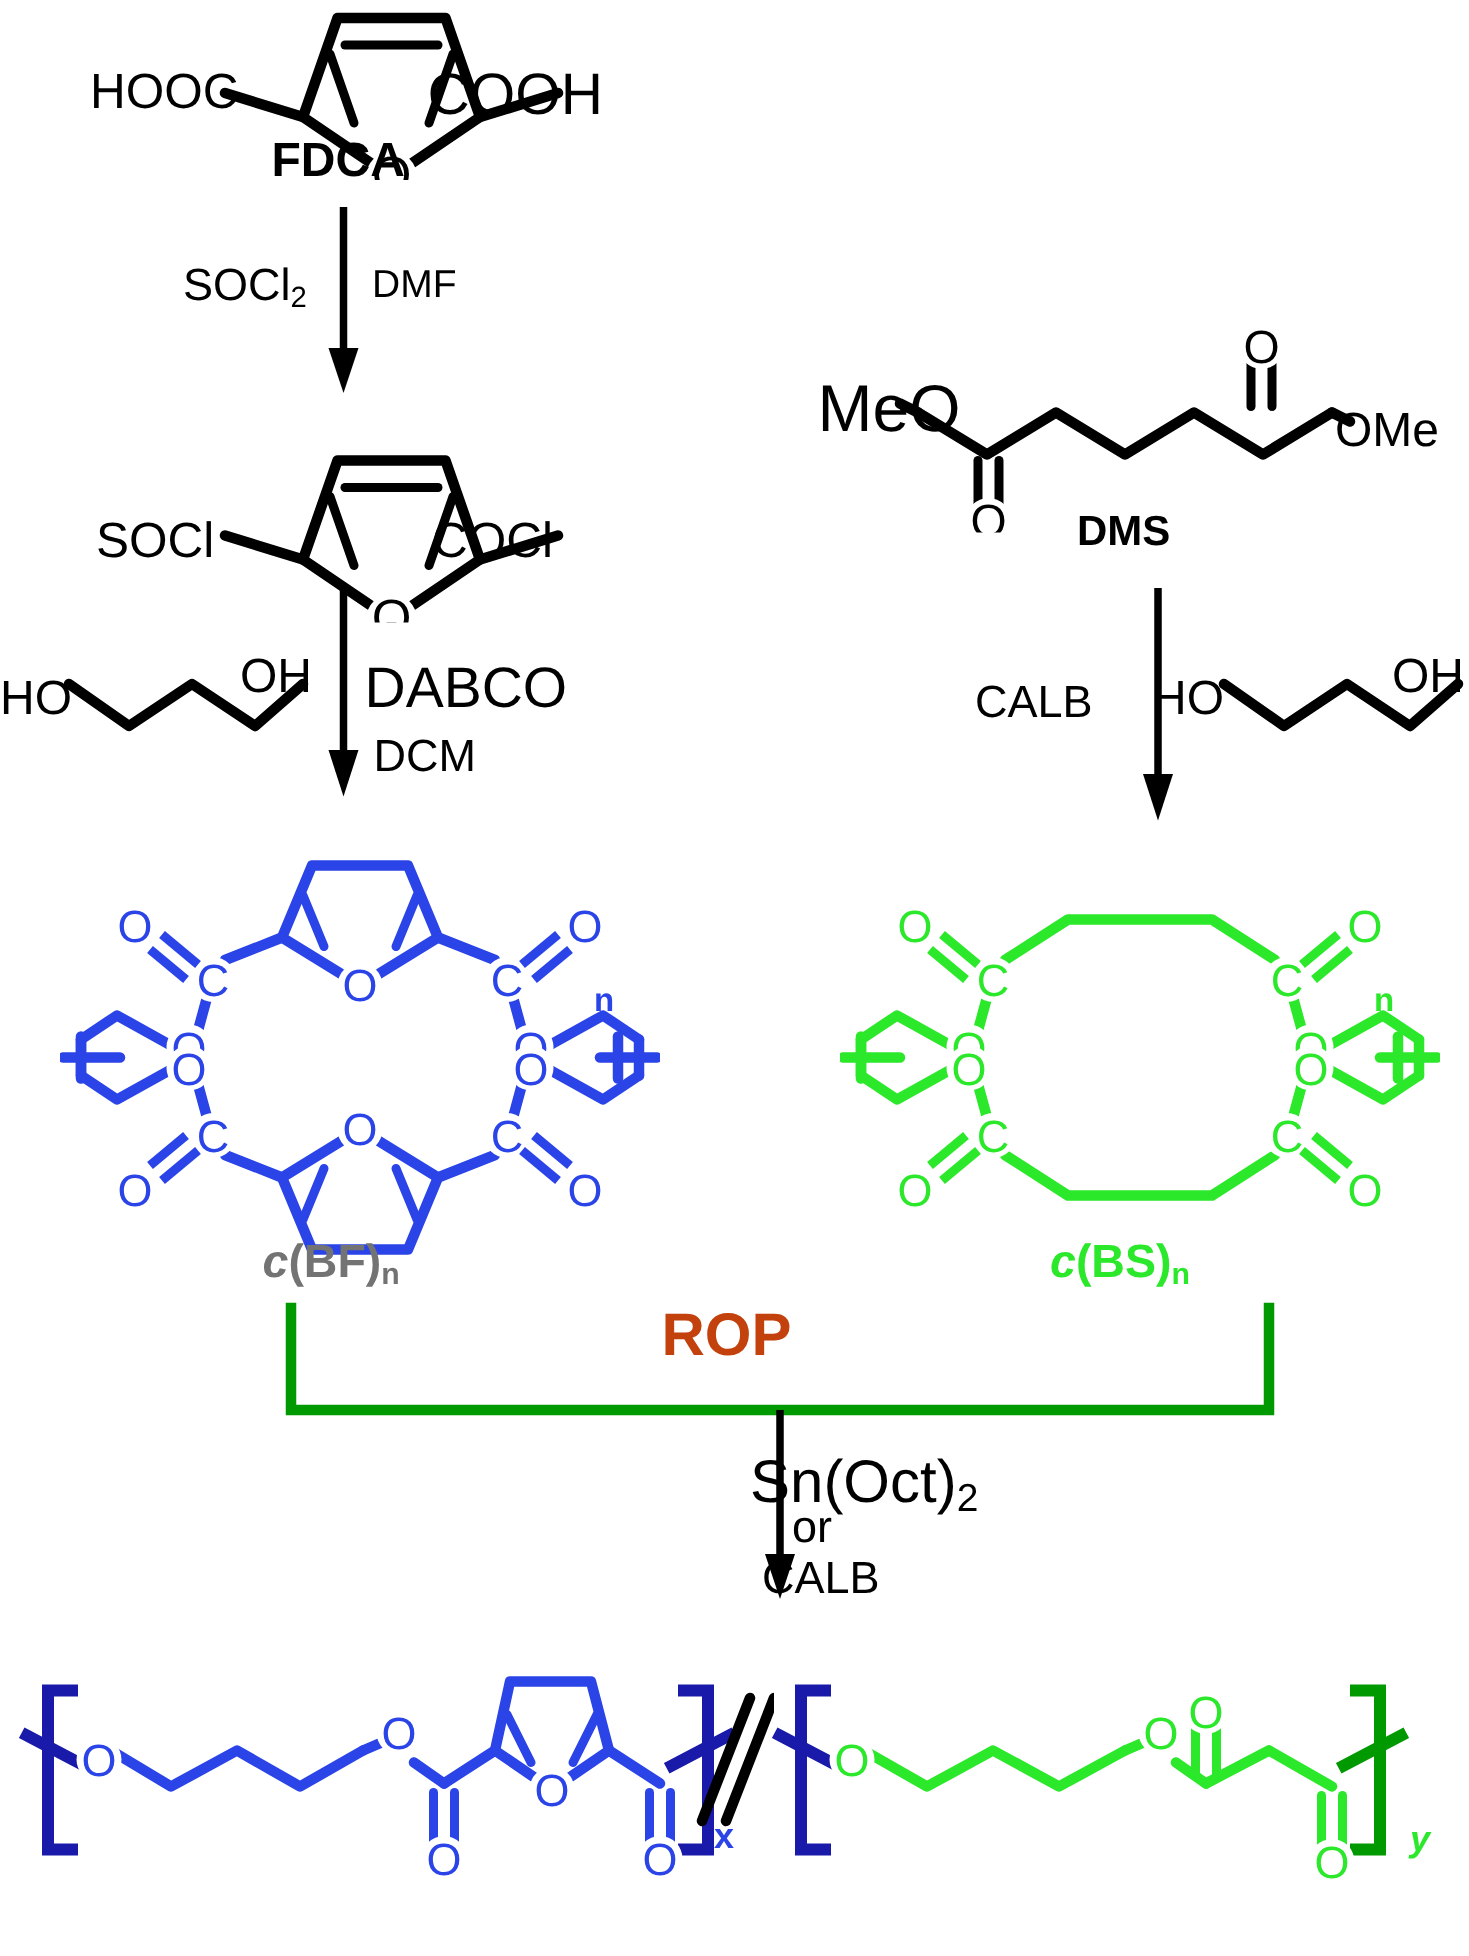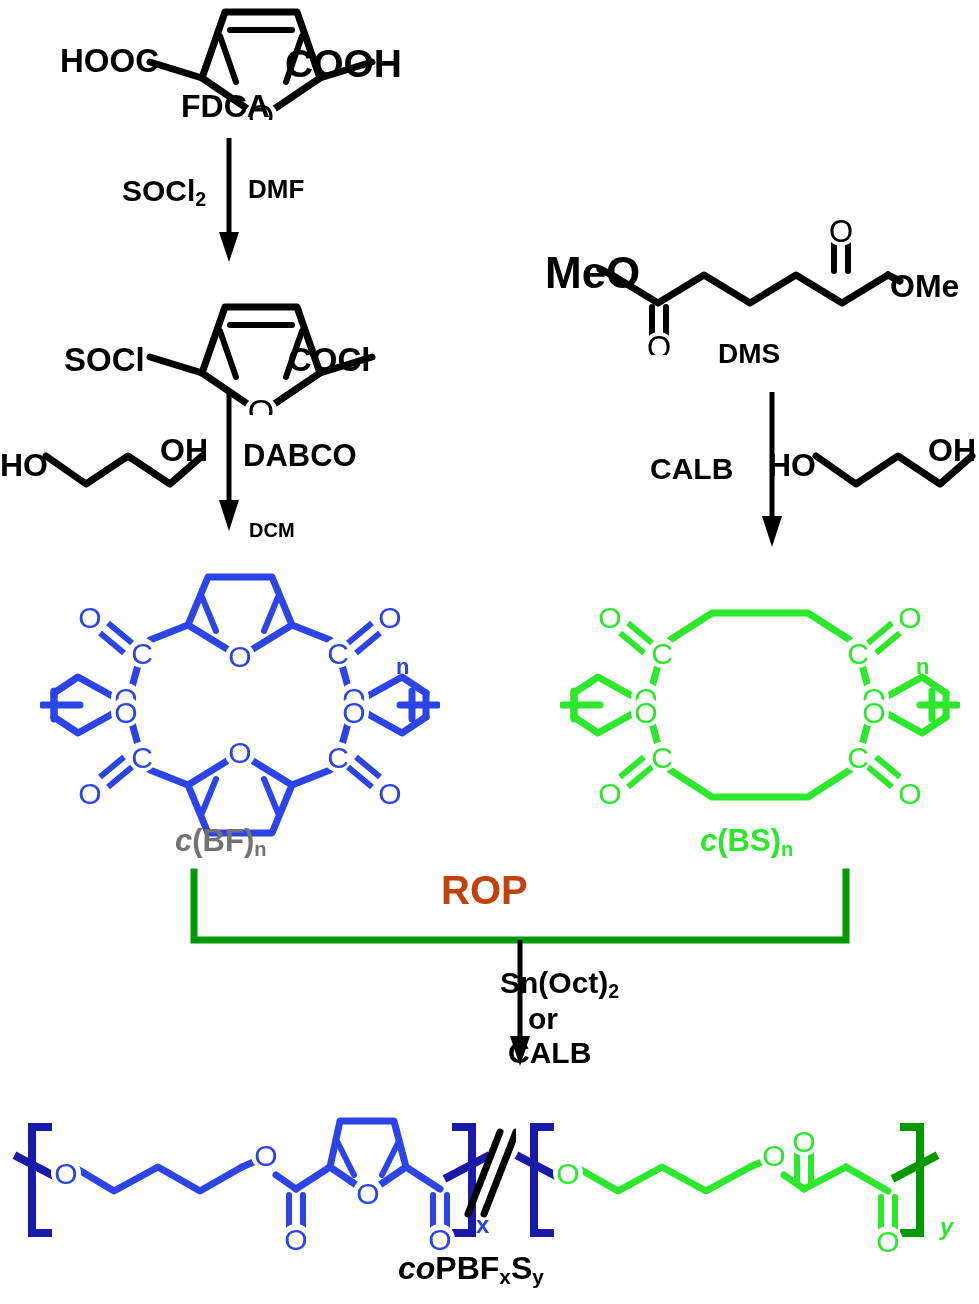--- a/index.html
+++ b/index.html
@@ -1,19 +1,19 @@
 <!DOCTYPE html>
 <html><head>
 <meta charset="utf-8">
 <style>
   html,body{margin:0;padding:0;background:#fff;}
   body{font-family:"Liberation Sans",sans-serif;}
   #scheme{position:relative;width:979px;height:1304px;background:#fff;overflow:hidden;}
   svg{display:block;}
-  .lbl{position:absolute;font-family:"Liberation Sans",sans-serif;white-space:nowrap;font-weight:bold;}
+  .lbl{position:absolute;font-family:"Liberation Sans",sans-serif;white-space:nowrap;}
   .bold{font-weight:bold;}
   sub{font-size:0.65em;vertical-align:-0.25em;}
   .ital{font-style:italic;}
 </style>
 </head>
 <body>
 
 <div id="scheme">
 
   <svg width="420" height="120" style="position:absolute;left:50px;top:0px;">
@@ -61,22 +61,22 @@
     <circle cx="211" cy="118" r="17" fill="#fff"></circle>
     <text x="211" y="128" font-family="Liberation Sans, sans-serif" font-size="34" text-anchor="middle" fill="#000">O</text>
   </svg>
   <div class="lbl" style="left:64px;top:341px;font-size:33px;">SOCl</div>
   <div class="lbl" style="left:288px;top:341px;font-size:33px;">COCl</div>
 
   <svg width="40" height="140" style="position:absolute;left:209px;top:393px;">
     <line x1="20" y1="0" x2="20" y2="118" stroke="#000" stroke-width="5"></line>
     <polygon points="20,138 10,107 30,107" fill="#000"></polygon>
   </svg>
-  <div class="lbl" style="left:243px;top:438px;font-size:31px;">DABCO</div>
-  <div class="lbl" style="left:249px;top:488px;font-size:20px;margin-top:31px;">DCM</div>
+  <div class="lbl" style="left:243px;top:438px;font-size:38px;">DABCO</div>
+  <div class="lbl" style="left:249px;top:488px;font-size:30px;">DCM</div>
 
   <svg width="190" height="60" style="position:absolute;left:30px;top:440px;">
     <g fill="none" stroke="#000" stroke-width="7" stroke-linecap="round" stroke-linejoin="round">
       <path d="M16,16 L56,44 L98,16 L140,44 L172,16"></path>
     </g>
   </svg>
   <div class="lbl" style="left:0px;top:447px;font-size:32px;">HO</div>
   <div class="lbl" style="left:160px;top:432px;font-size:32px;">OH</div>
 
   <svg width="400" height="280" style="position:absolute;left:40px;top:565px;">
@@ -263,21 +263,21 @@
   <div class="lbl bold" style="left:700px;top:823px;font-size:31px;color:#2BE82B;"><span class="ital">c</span><span>(BS)</span><sub>n</sub></div>
 
   <svg width="680" height="200" style="position:absolute;left:180px;top:868px;">
     <g fill="none" stroke="#009900" stroke-width="7" stroke-linecap="square">
       <path d="M14,4 L14,72 L666,72 L666,4"></path>
     </g>
     <line x1="340" y1="72" x2="340" y2="178" stroke="#000" stroke-width="5"></line>
     <polygon points="340,198 330,168 350,168" fill="#000"></polygon>
   </svg>
   <div class="lbl bold" style="left:441px;top:868px;font-size:40px;color:#c2410c;">ROP</div>
-  <div class="lbl" style="left:500px;top:966px;font-size:30px;"><span>Sn(Oct)</span><sub>2</sub></div>
+  <div class="lbl" style="left:500px;top:966px;font-size:40px;"><span>Sn(Oct)</span><sub>2</sub></div>
   <div class="lbl" style="left:528px;top:1002px;font-size:30px;">or</div>
   <div class="lbl" style="left:508px;top:1036px;font-size:30px;">CALB</div>
 
   <svg width="490" height="180" style="position:absolute;left:8px;top:1105px;">
 
     <g fill="none" stroke="#1A1AAA" stroke-width="8" stroke-linecap="square">
       <path d="M40,22 L24,22 L24,128 L40,128"></path>
       <path d="M448,22 L464,22 L464,128 L448,128"></path>
 
       <path d="M10,52 L48,72"></path>
@@ -356,15 +356,14 @@
     <text x="62" y="79" font-size="30" text-anchor="middle" fill="#2BE82B" font-family="Liberation Sans, sans-serif">O</text>
     <circle cx="268" cy="50" r="15" fill="#fff"></circle>
     <text x="268" y="61" font-size="30" text-anchor="middle" fill="#2BE82B" font-family="Liberation Sans, sans-serif">O</text>
     <circle cx="298" cy="36" r="15" fill="#fff"></circle>
     <text x="298" y="47" font-size="30" text-anchor="middle" fill="#2BE82B" font-family="Liberation Sans, sans-serif">O</text>
     <circle cx="382" cy="136" r="15" fill="#fff"></circle>
     <text x="382" y="147" font-size="30" text-anchor="middle" fill="#2BE82B" font-family="Liberation Sans, sans-serif">O</text>
   </svg>
   <div class="lbl bold ital" style="left:940px;top:1213px;font-size:24px;color:#2BE82B;">y</div>
 
-  <div class="lbl bold" style="left:398px;top:1250px;font-size:32px;color:#000;"><span class="ital">co</span><span>PBF</span><sub>x</sub><span>S</span><sub>y</sub></div>
 
 </div>
 
 </body></html>

